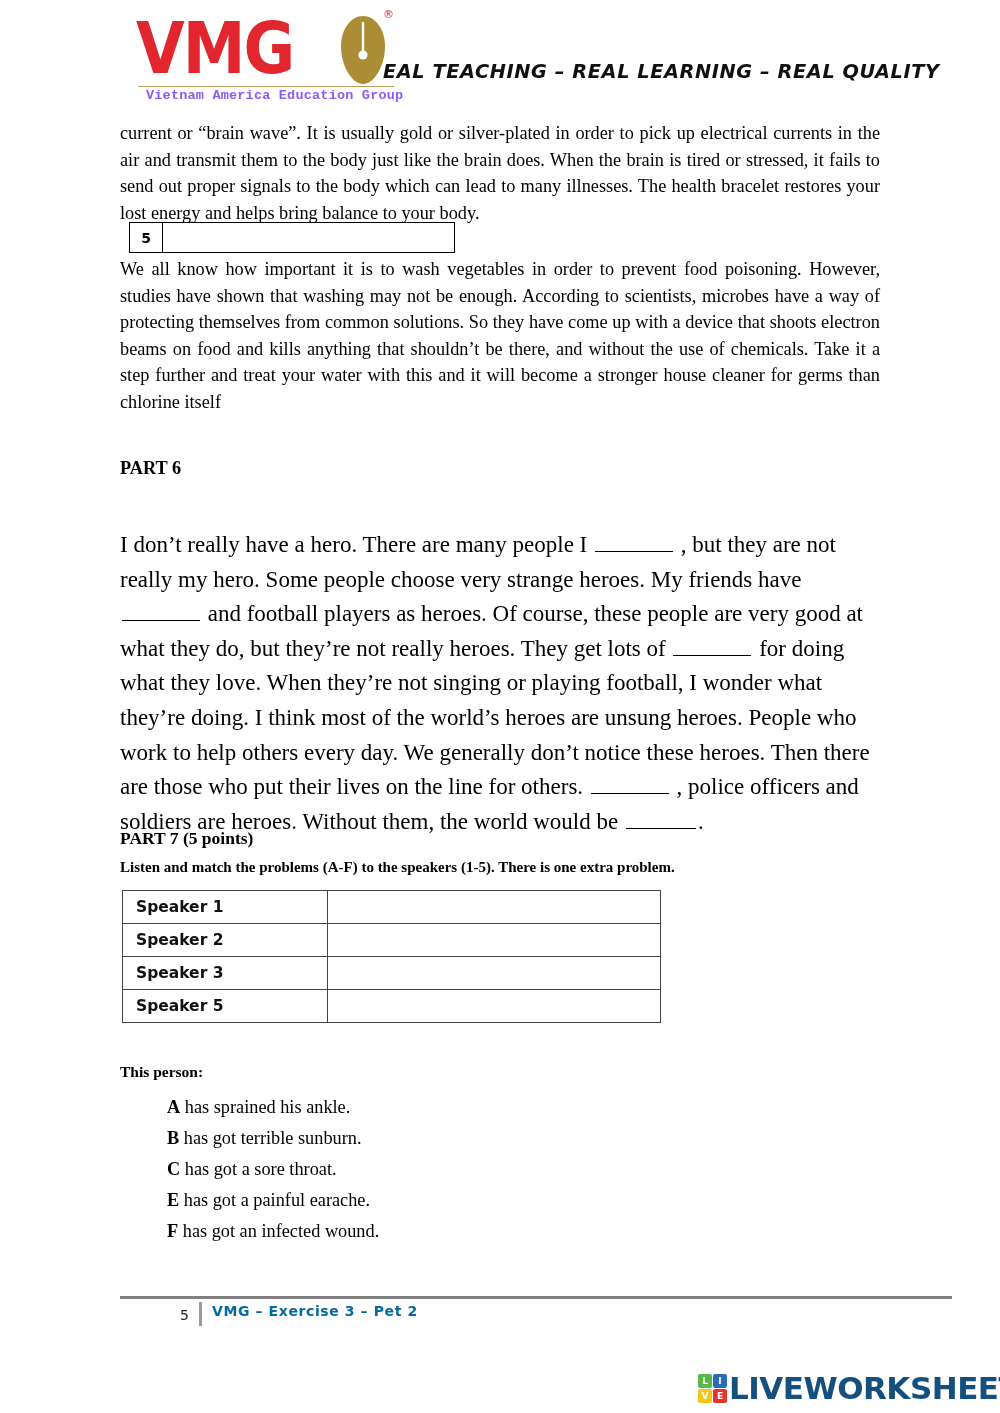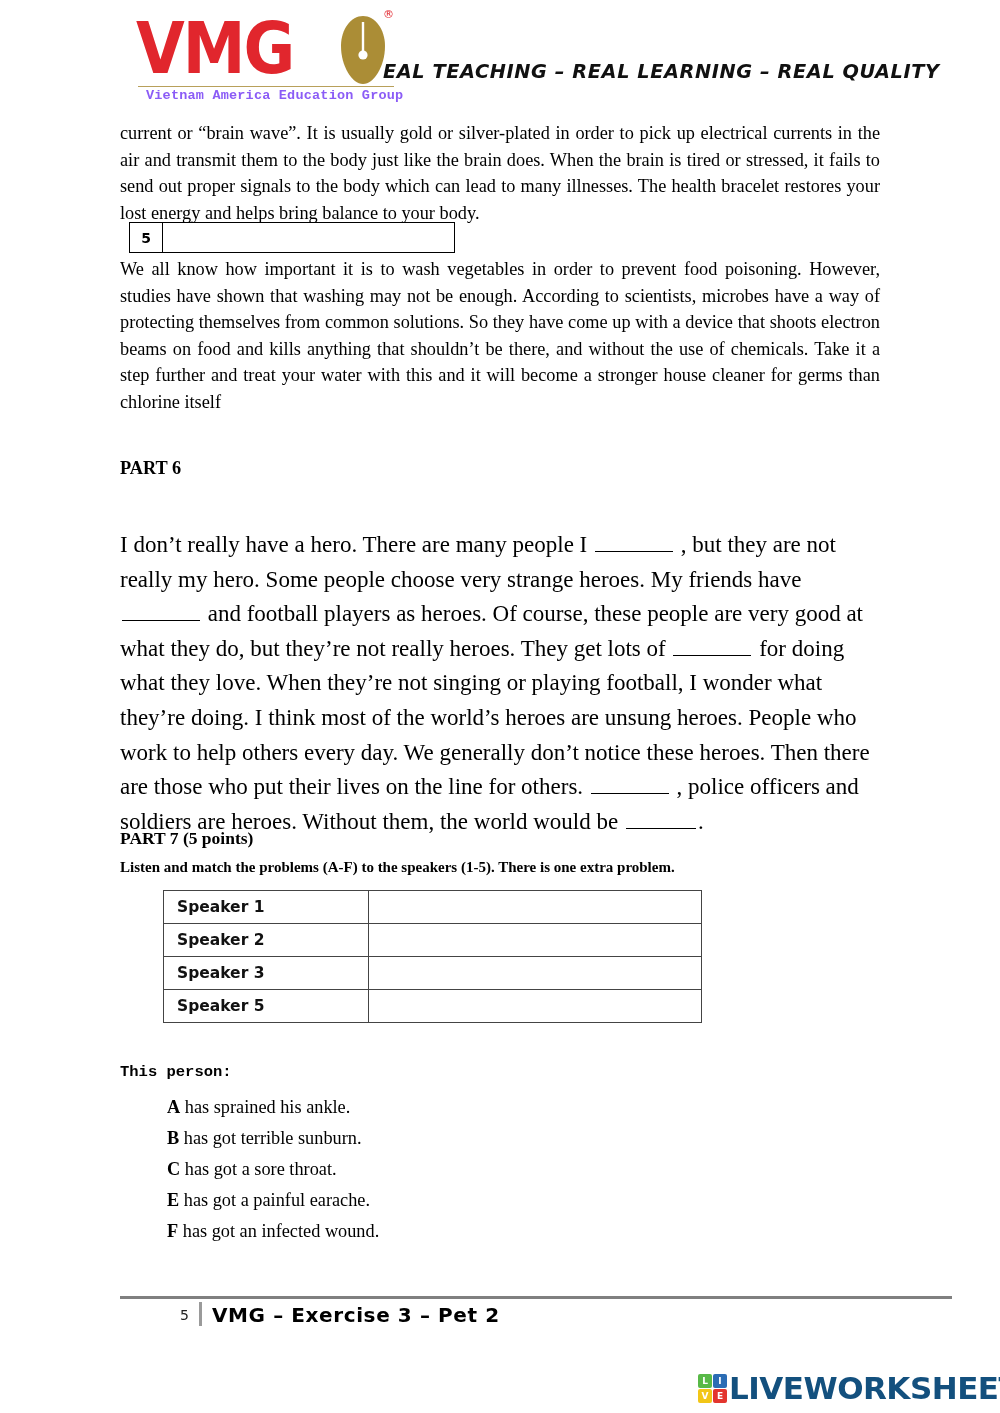--- a/index.html
+++ b/index.html
@@ -166,40 +166,39 @@
     left: 0; top: 859px;
     font-weight: bold;
     font-size: 15px;
     white-space: nowrap;
   }
   .speaker-table {
     position: absolute;
     left: 2px;
     top: 890px;
     border-collapse: collapse;
-    margin-left: 41px;
   }
   .speaker-table td {
     border: 1.3px solid #444;
     height: 30px;
   }
   .sp-label {
     width: 190px;
     padding-left: 13px;
     font-family: "DejaVu Sans", sans-serif;
     font-weight: bold;
     font-size: 15.5px;
     color: #111;
   }
   .sp-ans { width: 330px; }
 
   .thisperson {
     position: absolute;
     left: 0; top: 1063px;
-    font-family: Liberation Mono, monospace;
+    font-family: Liberation Serif, serif;
     font-weight: bold;
     font-size: 15.5px;
   }
   .opts {
     position: absolute;
     left: 47px;
     top: 1092px;
     font-size: 18.3px;
     line-height: 31px;
   }
@@ -229,23 +228,23 @@
     width: 3px;
     height: 24px;
     background: #9a9a9a;
   }
   .footer-txt {
     position: absolute;
     left: 212px;
     top: 1303px;
     font-family: "DejaVu Sans", sans-serif;
     font-weight: bold;
-    font-size: 20px;
+    font-size: 14px;
     letter-spacing: 0.6px;
-    color: #000000;
+    color: #0369a1;
   }
 
   
   .lws {
     position: absolute;
     left: 698px;
     top: 1368px;
     height: 40px;
     display: flex;
     align-items: center;

